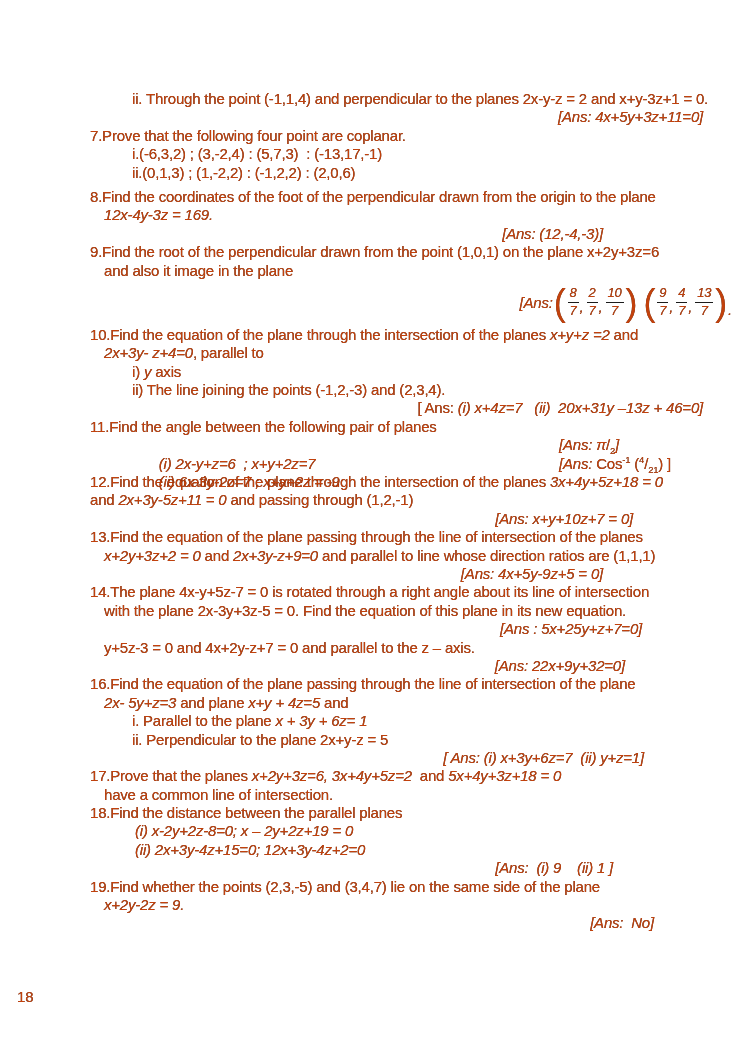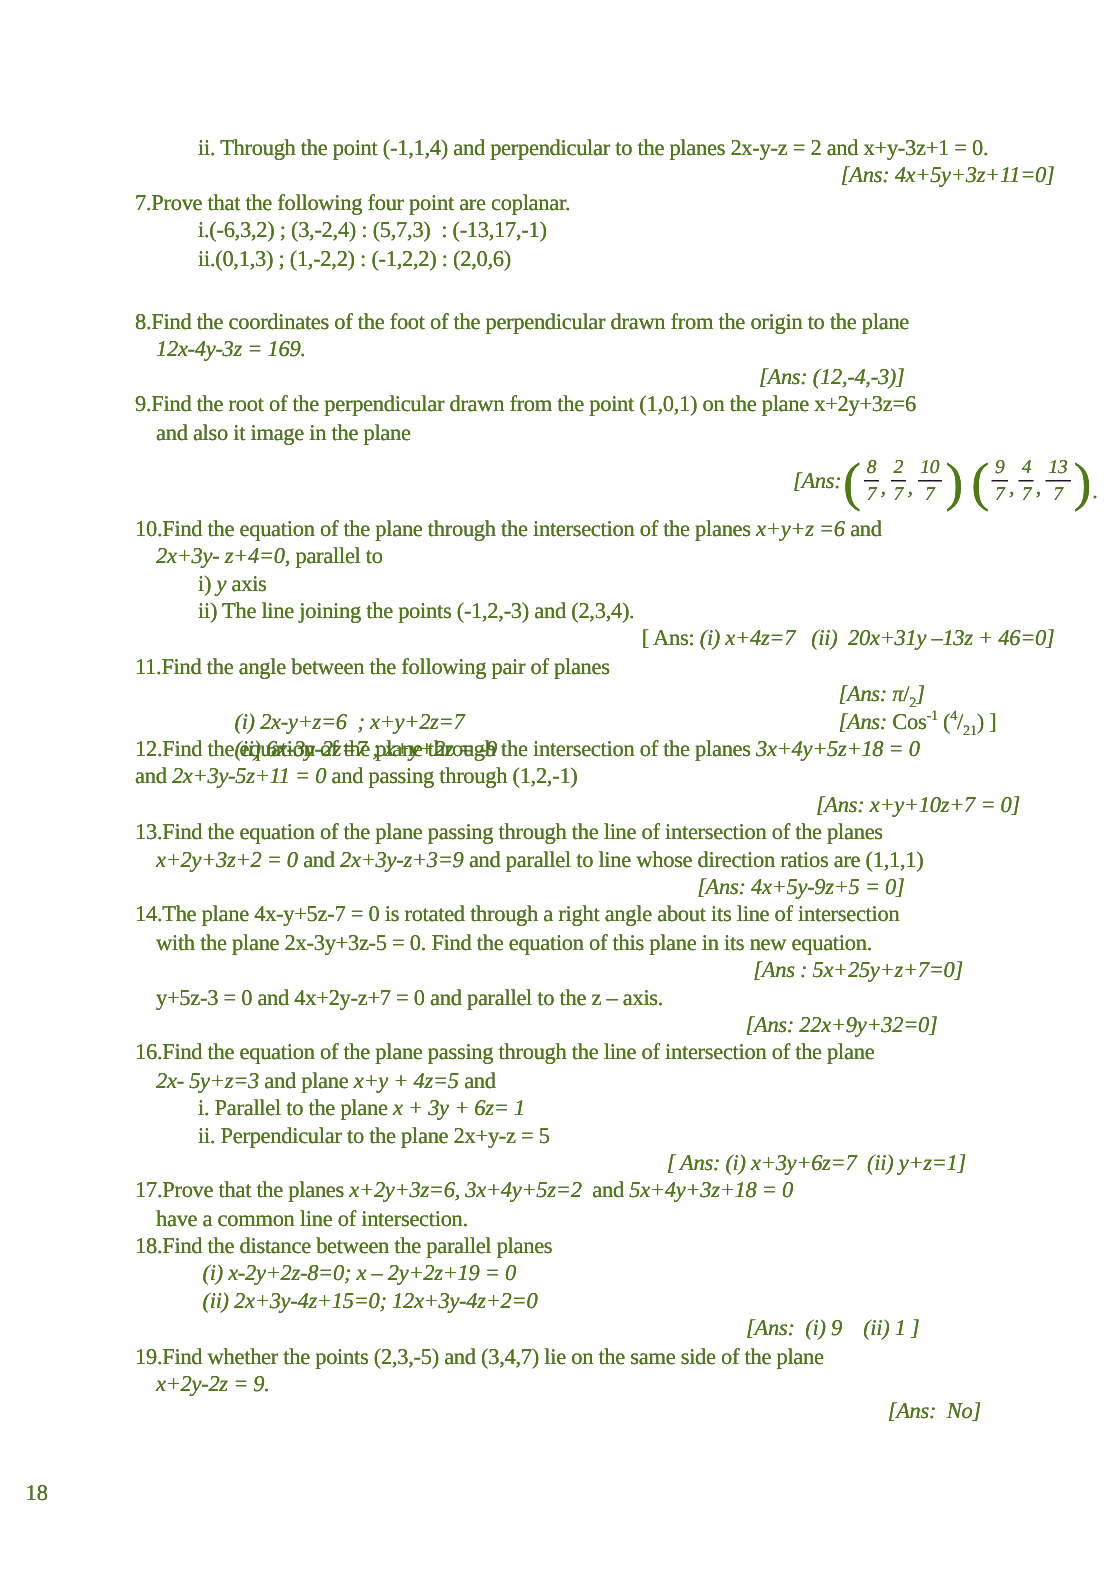--- a/index.html
+++ b/index.html
@@ -1,35 +1,35 @@
 <!DOCTYPE html>
 <html><head>
 <meta charset="utf-8">
 <style>
   html,body{margin:0;padding:0;background:#e8e8e8;}
   .page{
     width:744px;height:1052px;background:#ffffff;position:relative;overflow:hidden;
-    font-family:Liberation Serif, serif;
-    font-size:15px;color:#4d7c0f;letter-spacing:-0.2px;
+    font-family:Liberation Sans, sans-serif;
+    font-size:15px;color:#c2410c;letter-spacing:-0.2px;
     text-shadow:0 0 0.3px rgba(0,0,0,0.75);
     margin:0 auto;
   }
   .content{position:absolute;top:90px;left:90px;width:654px;}
   .line{height:18.4px;line-height:18.4px;white-space:pre;}
   .m,.it{font-style:italic;}
   .ans{text-align:right;font-style:italic;}
   .cont{padding-left:14px;}
   .sub{padding-left:42px;}
   .sub2{padding-left:45px;}
-  .gap-before{margin-top:24px;}
+  .gap-before{margin-top:6px;}
   .relline{position:relative;}
   .absans{position:absolute;left:469px;top:0;font-style:italic;}
   .absans .rm{font-style:normal;}
   .pr67{padding-right:41px;}  .pr74{padding-right:100px;}
-  .pr102{padding-right:102px;}.pr111{padding-right:64px;}
+  .pr102{padding-right:102px;}.pr111{padding-right:111px;}
   .pr119{padding-right:119px;}.pr131{padding-right:131px;}
   .pr136{padding-right:90px;}.pr141{padding-right:141px;}
   sup{font-size:9.5px;line-height:0;vertical-align:super;font-style:normal;}
   sub{font-size:9.5px;line-height:0;vertical-align:sub;font-style:normal;}
   
   .fracline{height:46px;display:flex;justify-content:flex-end;align-items:center;
             padding-right:12px;font-style:italic;}
   .bigp{font-size:36px;line-height:1;font-style:normal;display:inline-block;margin:0 1px;}
   .frac{display:inline-block;text-align:center;font-size:13px;line-height:1.15;margin:0 1px;}
   .fn{display:block;border-bottom:1px solid #1b1b1b;padding:0 2px 1px;}
@@ -71,42 +71,42 @@
       <span class="bigp">(</span>
       <span class="frac"><span class="fn">9</span><span class="fd">7</span></span>
       <span class="fsep">,</span>
       <span class="frac"><span class="fn">4</span><span class="fd">7</span></span>
       <span class="fsep">,</span>
       <span class="frac"><span class="fn">13</span><span class="fd">7</span></span>
       <span class="bigp">)</span>
       <span class="fperiod">.</span>
     </div>
 
-    <div class="line"><span>10.Find the equation of the plane through the intersection of the planes </span><span class="m">x+y+z =6</span><span> and</span></div>
+    <div class="line"><span>10.Find the equation of the plane through the intersection of the planes </span><span class="m">x+y+z =2</span><span> and</span></div>
     <div class="line cont"><span class="m">2x+3y- z+4=0</span><span>, parallel to</span></div>
     <div class="line sub"><span>i) </span><span class="m">y</span><span> axis</span></div>
     <div class="line sub">ii) The line joining the points (-1,2,-3) and (2,3,4).</div>
     <div class="line ans pr67"><span class="rm" style="font-style:normal">[ Ans: </span><span>(i) x+4z=7   (ii)  20x+31y –13z + 46=0]</span></div>
 
     <div class="line">11.Find the angle between the following pair of planes</div>
     <div class="line sub2 relline">
       <span class="m">(i) 2x-y+z=6  ; x+y+2z=7</span>
       <span class="absans"><span>[Ans: </span><span>π</span><span class="rm">/</span><sub>2</sub><span>]</span></span>
     </div>
     <div class="line sub2 relline">
       <span class="m">(ii) 6x-3y-2z=7 ; x+y+2z = -9</span>
       <span class="absans"><span>[Ans: </span><span class="rm">Cos</span><sup>-1</sup><span class="rm"> (</span><sup>4</sup><span class="rm">/</span><sub>21</sub><span class="rm">) ]</span></span>
     </div>
 
     <div class="line"><span>12.Find the equation of the plane through the intersection of the planes </span><span class="m">3x+4y+5z+18 = 0</span></div>
     <div class="line"><span>and </span><span class="m">2x+3y-5z+11 = 0</span><span> and passing through (1,2,-1)</span></div>
     <div class="line ans pr111">[Ans: x+y+10z+7 = 0]</div>
 
     <div class="line">13.Find the equation of the plane passing through the line of intersection of the planes</div>
-    <div class="line cont"><span class="m">x+2y+3z+2 = 0</span><span> and </span><span class="m">2x+3y-z+3=9</span><span> and parallel to line whose direction ratios are (1,1,1)</span></div>
+    <div class="line cont"><span class="m">x+2y+3z+2 = 0</span><span> and </span><span class="m">2x+3y-z+9=0</span><span> and parallel to line whose direction ratios are (1,1,1)</span></div>
     <div class="line ans pr141">[Ans: 4x+5y-9z+5 = 0]</div>
 
     <div class="line">14.The plane 4x-y+5z-7 = 0 is rotated through a right angle about its line of intersection</div>
     <div class="line cont">with the plane 2x-3y+3z-5 = 0. Find the equation of this plane in its new equation.</div>
     <div class="line ans pr102">[Ans : 5x+25y+z+7=0]</div>
 
     <div class="line cont">y+5z-3 = 0 and 4x+2y-z+7 = 0 and parallel to the z – axis.</div>
     <div class="line ans pr119">[Ans: 22x+9y+32=0]</div>
 
     <div class="line">16.Find the equation of the plane passing through the line of intersection of the plane</div>

